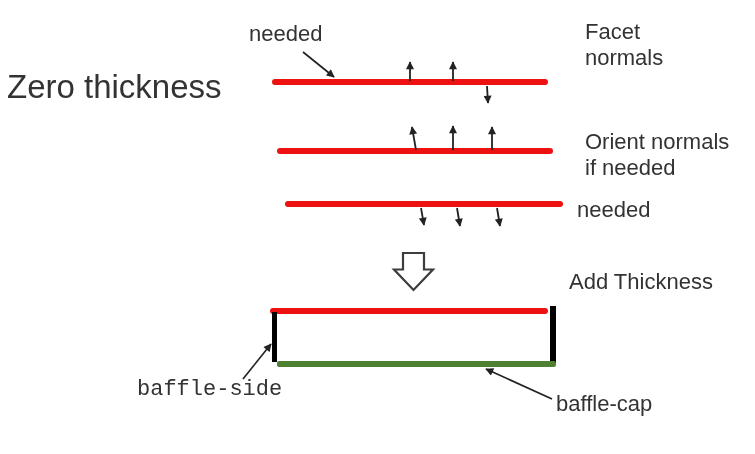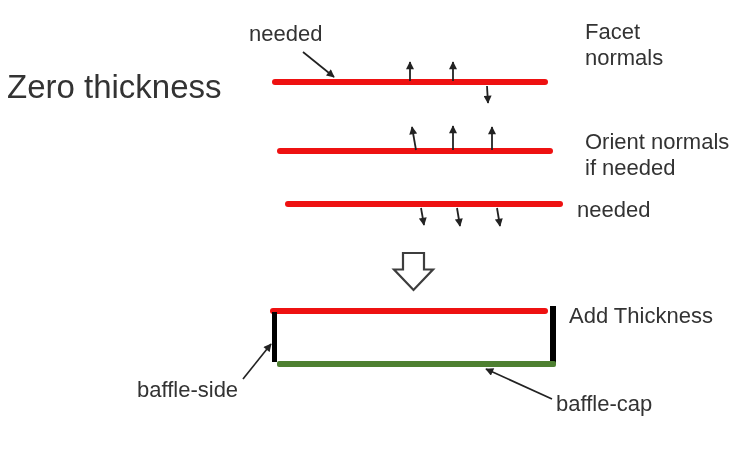--- a/index.html
+++ b/index.html
@@ -11,22 +11,22 @@
     font-family: "Liberation Sans", sans-serif;
     color: var(--text, #333333);
     overflow: hidden;
   }
   .txt { position: absolute; white-space: nowrap; font-size: 22px; line-height: 26px; }
   .zero  { left: 7px;   top: 71px;  font-size: 33px; line-height: 32px; }
   .baffle{ left: 249px; top: 21px; }
   .facet { left: 585px; top: 19px; }
   .orient{ left: 585px; top: 129px; }
   .flip  { left: 577px; top: 197px; }
-  .addth { left: 569px; top: 269px; margin-top: 34px; }
-  .bside { left: 137px; top: 377px; }
+  .addth { left: 569px; top: 269px; }
+  .bside { left: 137px; top: 377px; font-family: Liberation Mono, monospace; }
   .bcap  { left: 556px; top: 391px; }
 
   .redline {
     position: absolute; height: 6px; border-radius: 3px;
     background: var(--baffle-red, #ee1111);
   }
   .line1 { left: 272px; top: 79px;  width: 276px; }
   .line2 { left: 277px; top: 148px; width: 276px; }
   .line3 { left: 285px; top: 201px; width: 278px; }
 

